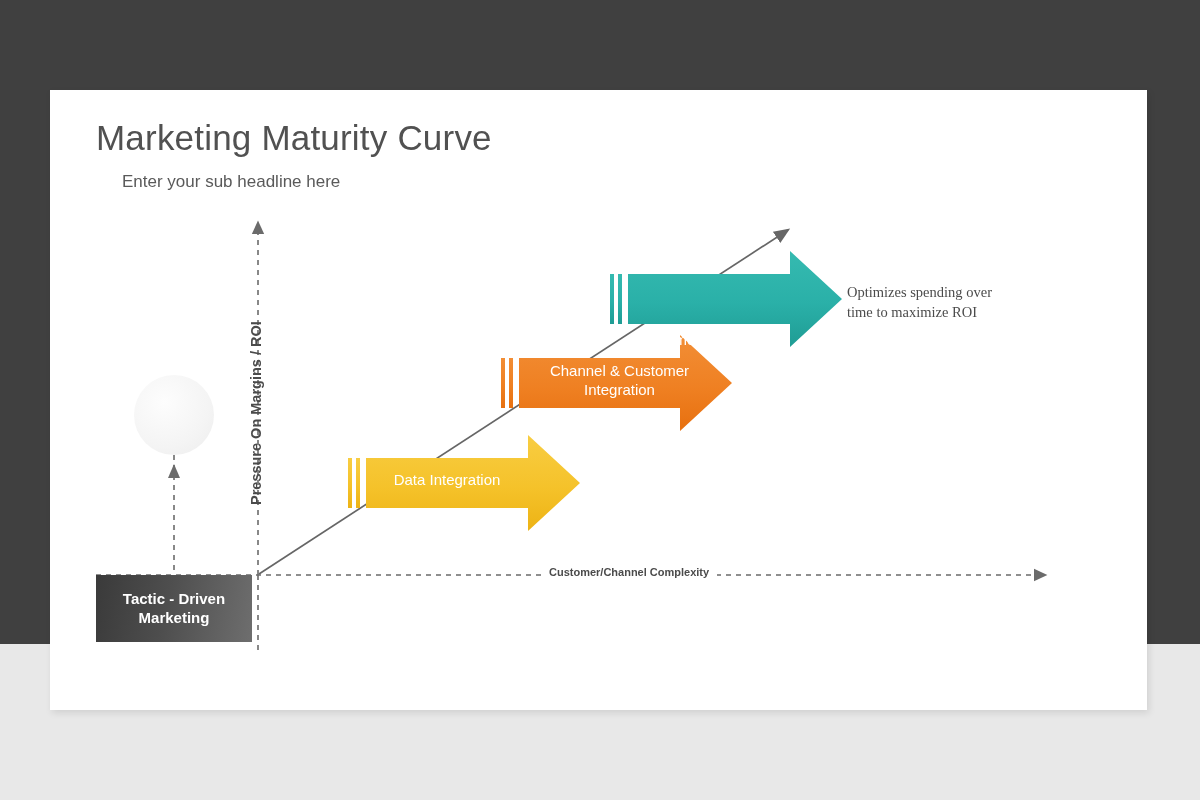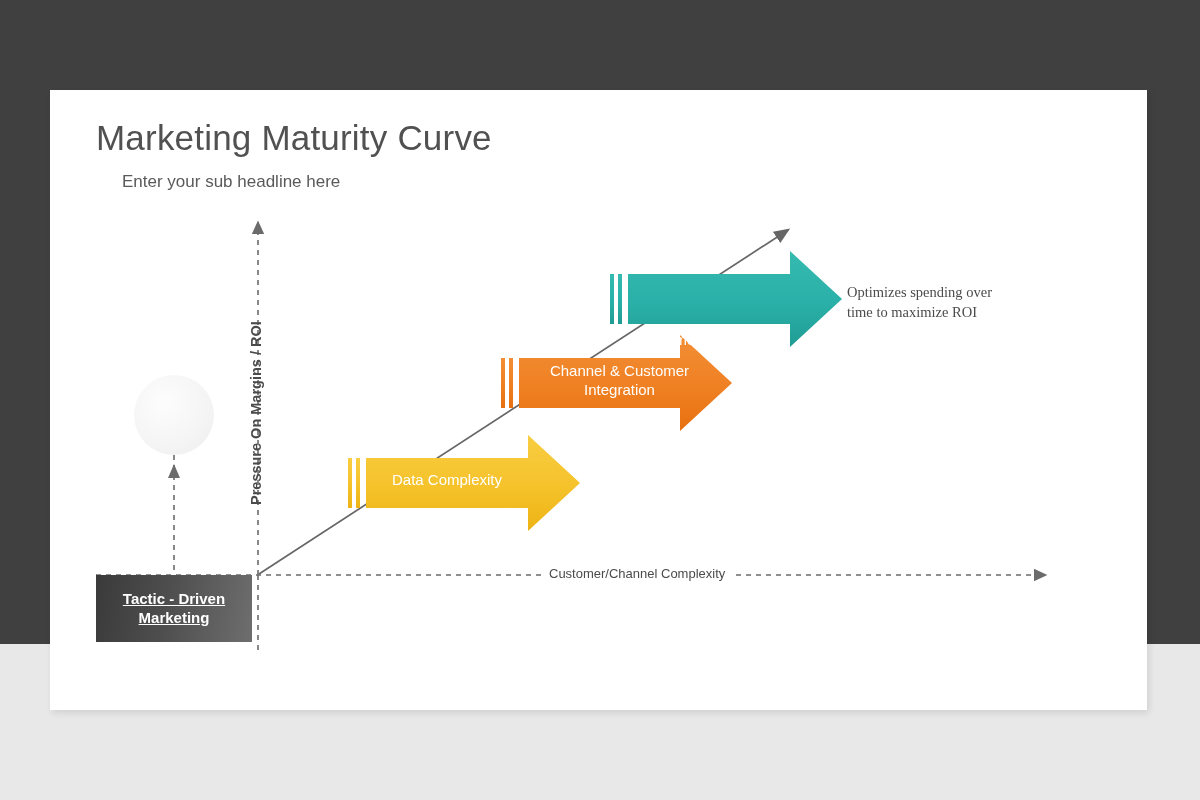--- a/index.html
+++ b/index.html
@@ -62,22 +62,22 @@
   .caption {
     position: absolute;
     color: #4b4b4b;
     font-size: 14.5px;
     line-height: 1.38;
     white-space: pre-line;
   }
   .axis-label-h {
     position: absolute;
     color: #4b4b4b;
-    font-size: 13px;
-    font-weight: normal;
+    font-size: 11px;
+    font-weight: bold;
     white-space: nowrap;
   }
   .axis-label-v {
     position: absolute;
     color: #4b4b4b;
     font-size: 14.5px;
     font-weight: bold;
     white-space: nowrap;
     transform: rotate(-90deg);
     transform-origin: left top;
@@ -91,21 +91,20 @@
     background: linear-gradient(100deg, #3a3a3a 0%, #4e4e4e 45%, #6e6e6e 100%);
     display: flex;
     align-items: center;
     justify-content: center;
     color: #ffffff;
     font-size: 15px;
     font-weight: bold;
     text-align: center;
     line-height: 1.25;
     white-space: pre-line;
-    text-decoration: underline;
   }
   #icon-circle {
     position: absolute;
     left: 84px;
     top: 285px;
     width: 80px;
     height: 80px;
     border-radius: 50%;
     background: radial-gradient(circle at 38% 34%, #fdfdfd 0%, #f4f4f4 62%, #ececec 100%);
   }
@@ -199,21 +198,21 @@
           <rect x="39" y="40.4" width="1.5" height="2.6"></rect>
           <rect x="44" y="40.4" width="1.5" height="2.6"></rect>
           <rect x="39" y="47.4" width="1.5" height="2.6"></rect>
           <rect x="44" y="47.4" width="1.5" height="2.6"></rect>
         </g>
       </g>
     </svg>
 
     <div id="icon-circle"></div>
 
-    <div class="arrow-label" style="left:316px; top:381px; width:162px;">Data Complexity</div>
+    <div class="arrow-label" style="left:316px; top:381px; width:162px;">Data Integration</div>
 
     <div class="arrow-label" style="left:469px; top:272px; width:161px;margin-left:20px;">Channel &amp; Customer
 Integration</div>
 
     <div class="arrow-label" style="left:578px; top:197px; width:162px;margin-top:44px;">Informed Marketing</div>
 
 
 
     <div class="caption" style="left:797px; top:192px;font-family:Liberation Serif, serif;">Optimizes spending over
 time to maximize ROI</div>

